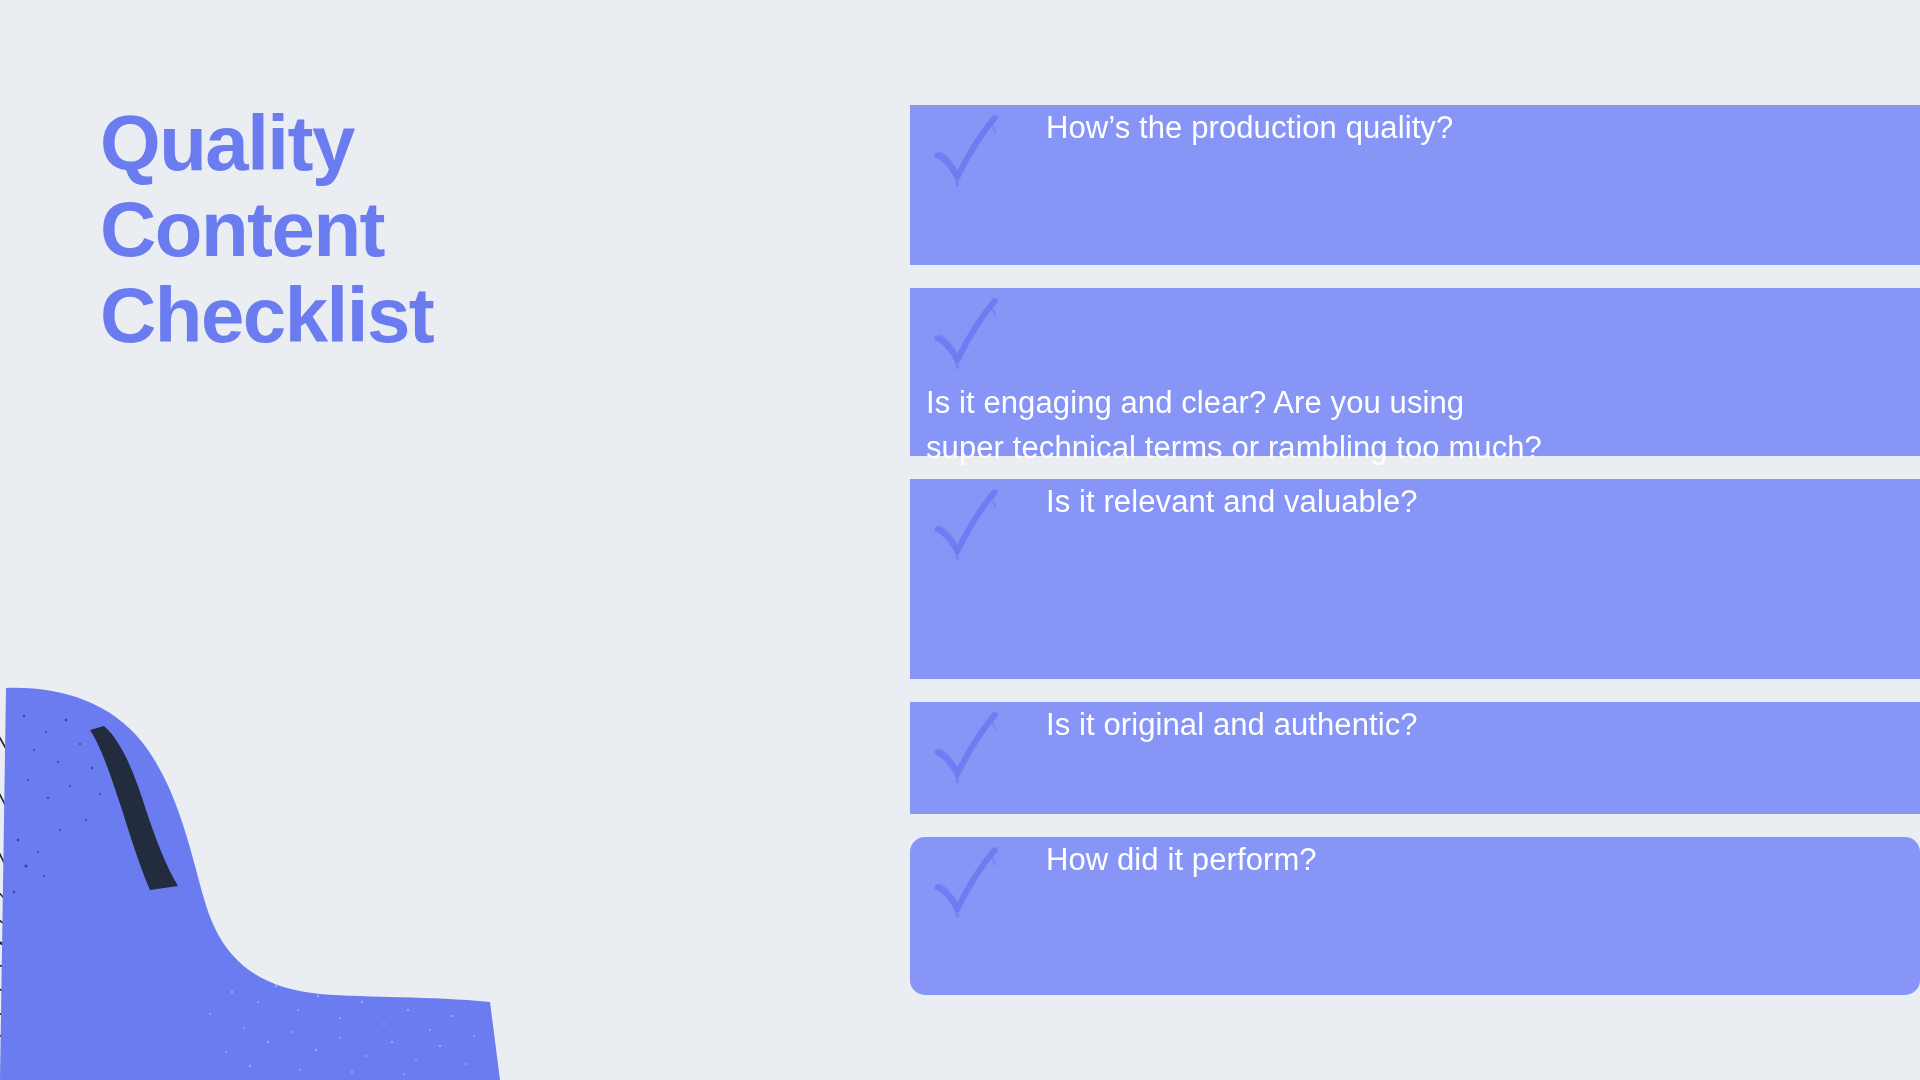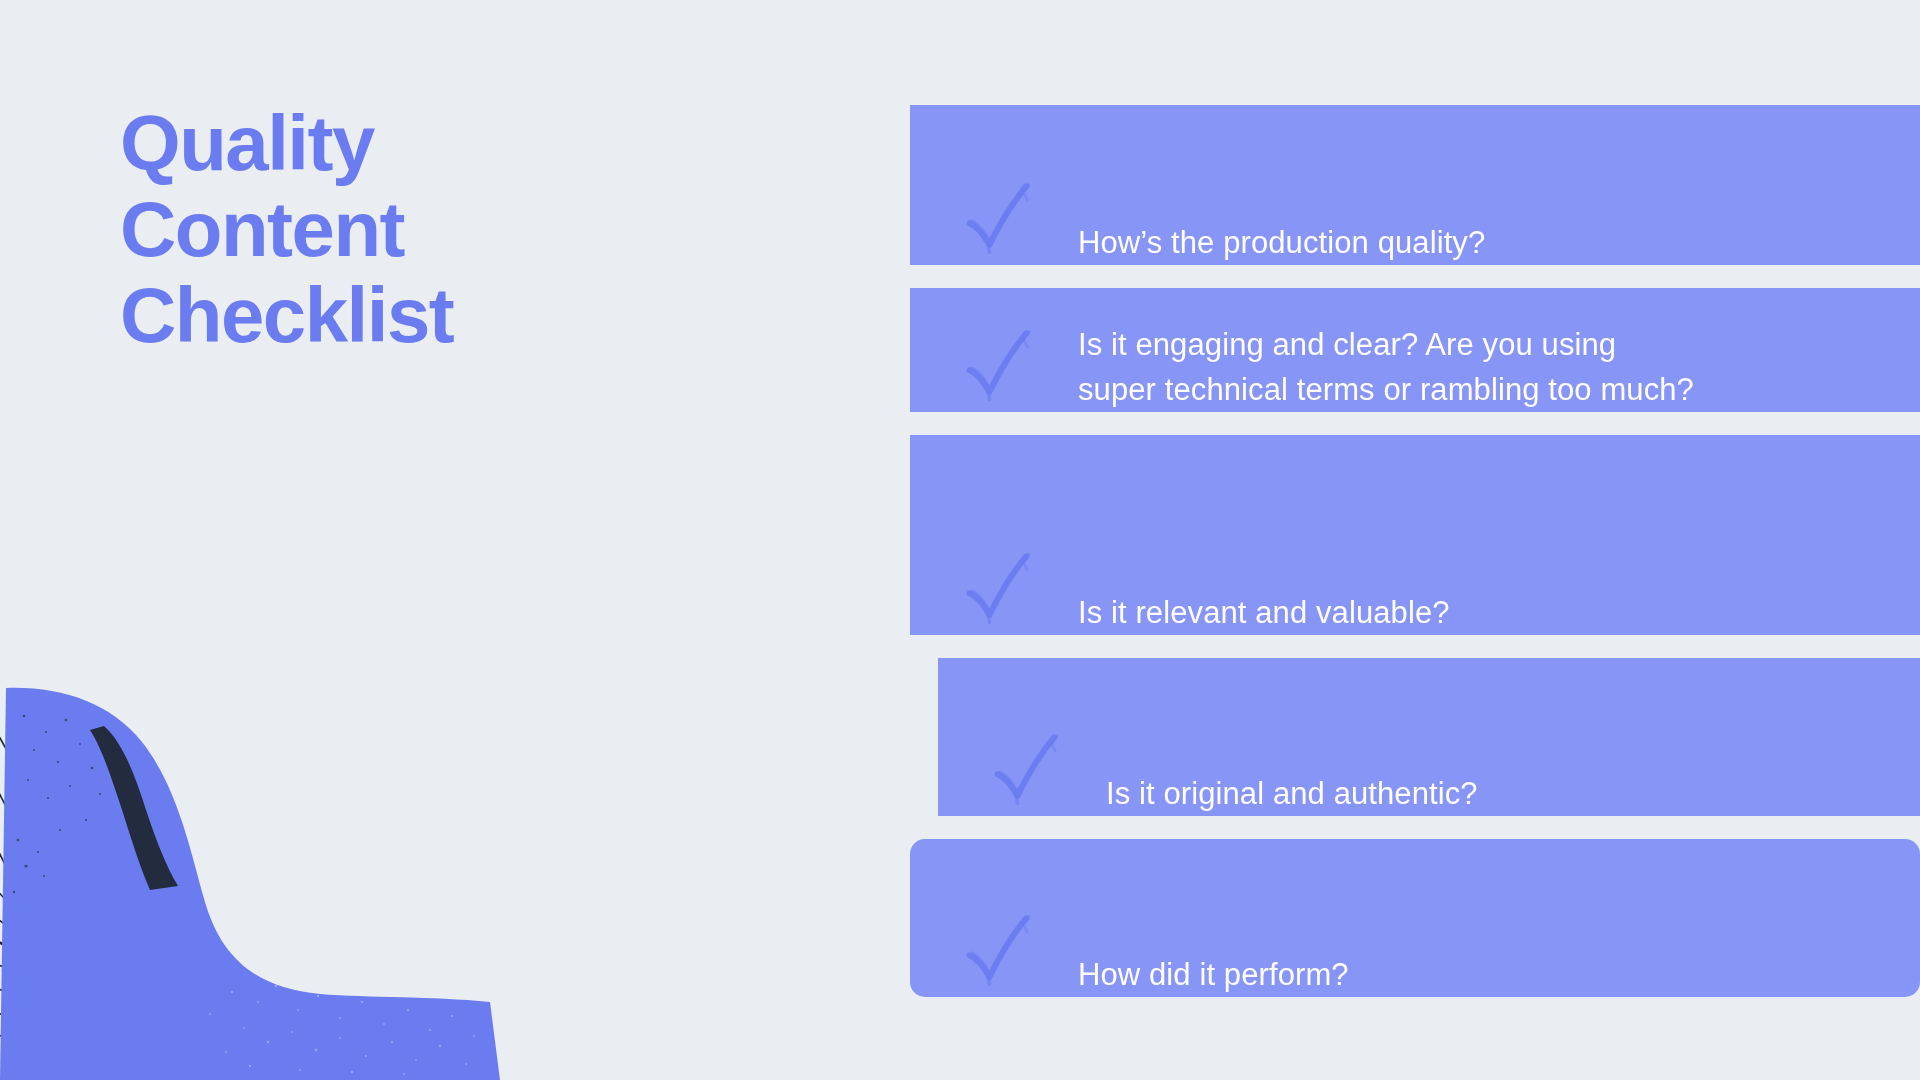--- a/index.html
+++ b/index.html
@@ -20,21 +20,21 @@
     inset: 0;
     width: 1920px;
     height: 1080px;
     background: #EAEEF2;
     overflow: hidden;
   }
 
   
   #title-block {
     position: absolute;
-    left: 120px;
+    left: 100px;
     top: 100px;
     width: 700px;
   }
   .title-line {
     font-family: "Liberation Sans", sans-serif;
     font-weight: 700;
     font-size: 78px;
     line-height: 86px;
     letter-spacing: -1.5px;
     color: #6B7CF0;
@@ -45,24 +45,24 @@
   #checklist {
     position: absolute;
     left: 910px;
     top: 105px;
     right: 0;
   }
   .check-row {
     position: relative;
     background: #8795F7;
     display: flex;
-    align-items: flex-end;
+    align-items: flex-start;
     margin-bottom: 23px;
     box-sizing: border-box;
-    padding-left: 48px;
+    padding-left: 16px;
   }
   .check-mark {
     flex: 0 0 auto;
     width: 92px;
     height: 92px;
     margin-right: 28px;
     display: flex;
     align-items: center;
     justify-content: center;
   }
@@ -117,21 +117,21 @@
             <path d="M10 55 C18 58 26 68 33 80 C44 58 58 33 76 12" stroke-width="7" opacity="0.95"></path>
             <path d="M13 52 C21 56 28 65 34 76 C45 55 60 31 79 10" stroke-width="3" opacity="0.55"></path>
             <path d="M72 18 C74 21 76 25 77 28" stroke-width="3" opacity="0.5"></path>
             <path d="M31 78 C32 82 33 86 33 89" stroke-width="4" opacity="0.6"></path>
           </g>
         </svg>
       </span>
       <span class="row-text">How’s the production quality?</span>
     </div>
 
-    <div class="check-row" style="height:124px;">
+    <div class="check-row" style="height:168px;flex-direction:column;">
       <span class="check-mark">
         <svg viewBox="0 0 100 100" aria-hidden="true">
           <g fill="none" stroke="#6B7CF0" stroke-linecap="round" stroke-linejoin="round">
             <path d="M10 55 C18 58 26 68 33 80 C44 58 58 33 76 12" stroke-width="7" opacity="0.95"></path>
             <path d="M13 52 C21 56 28 65 34 76 C45 55 60 31 79 10" stroke-width="3" opacity="0.55"></path>
             <path d="M72 18 C74 21 76 25 77 28" stroke-width="3" opacity="0.5"></path>
             <path d="M31 78 C32 82 33 86 33 89" stroke-width="4" opacity="0.6"></path>
           </g>
         </svg>
       </span>
@@ -145,21 +145,21 @@
             <path d="M10 55 C18 58 26 68 33 80 C44 58 58 33 76 12" stroke-width="7" opacity="0.95"></path>
             <path d="M13 52 C21 56 28 65 34 76 C45 55 60 31 79 10" stroke-width="3" opacity="0.55"></path>
             <path d="M72 18 C74 21 76 25 77 28" stroke-width="3" opacity="0.5"></path>
             <path d="M31 78 C32 82 33 86 33 89" stroke-width="4" opacity="0.6"></path>
           </g>
         </svg>
       </span>
       <span class="row-text">Is it relevant and valuable?</span>
     </div>
 
-    <div class="check-row" style="height:158px;margin-left:28px;">
+    <div class="check-row" style="height:112px;">
       <span class="check-mark">
         <svg viewBox="0 0 100 100" aria-hidden="true">
           <g fill="none" stroke="#6B7CF0" stroke-linecap="round" stroke-linejoin="round">
             <path d="M10 55 C18 58 26 68 33 80 C44 58 58 33 76 12" stroke-width="7" opacity="0.95"></path>
             <path d="M13 52 C21 56 28 65 34 76 C45 55 60 31 79 10" stroke-width="3" opacity="0.55"></path>
             <path d="M72 18 C74 21 76 25 77 28" stroke-width="3" opacity="0.5"></path>
             <path d="M31 78 C32 82 33 86 33 89" stroke-width="4" opacity="0.6"></path>
           </g>
         </svg>
       </span>

